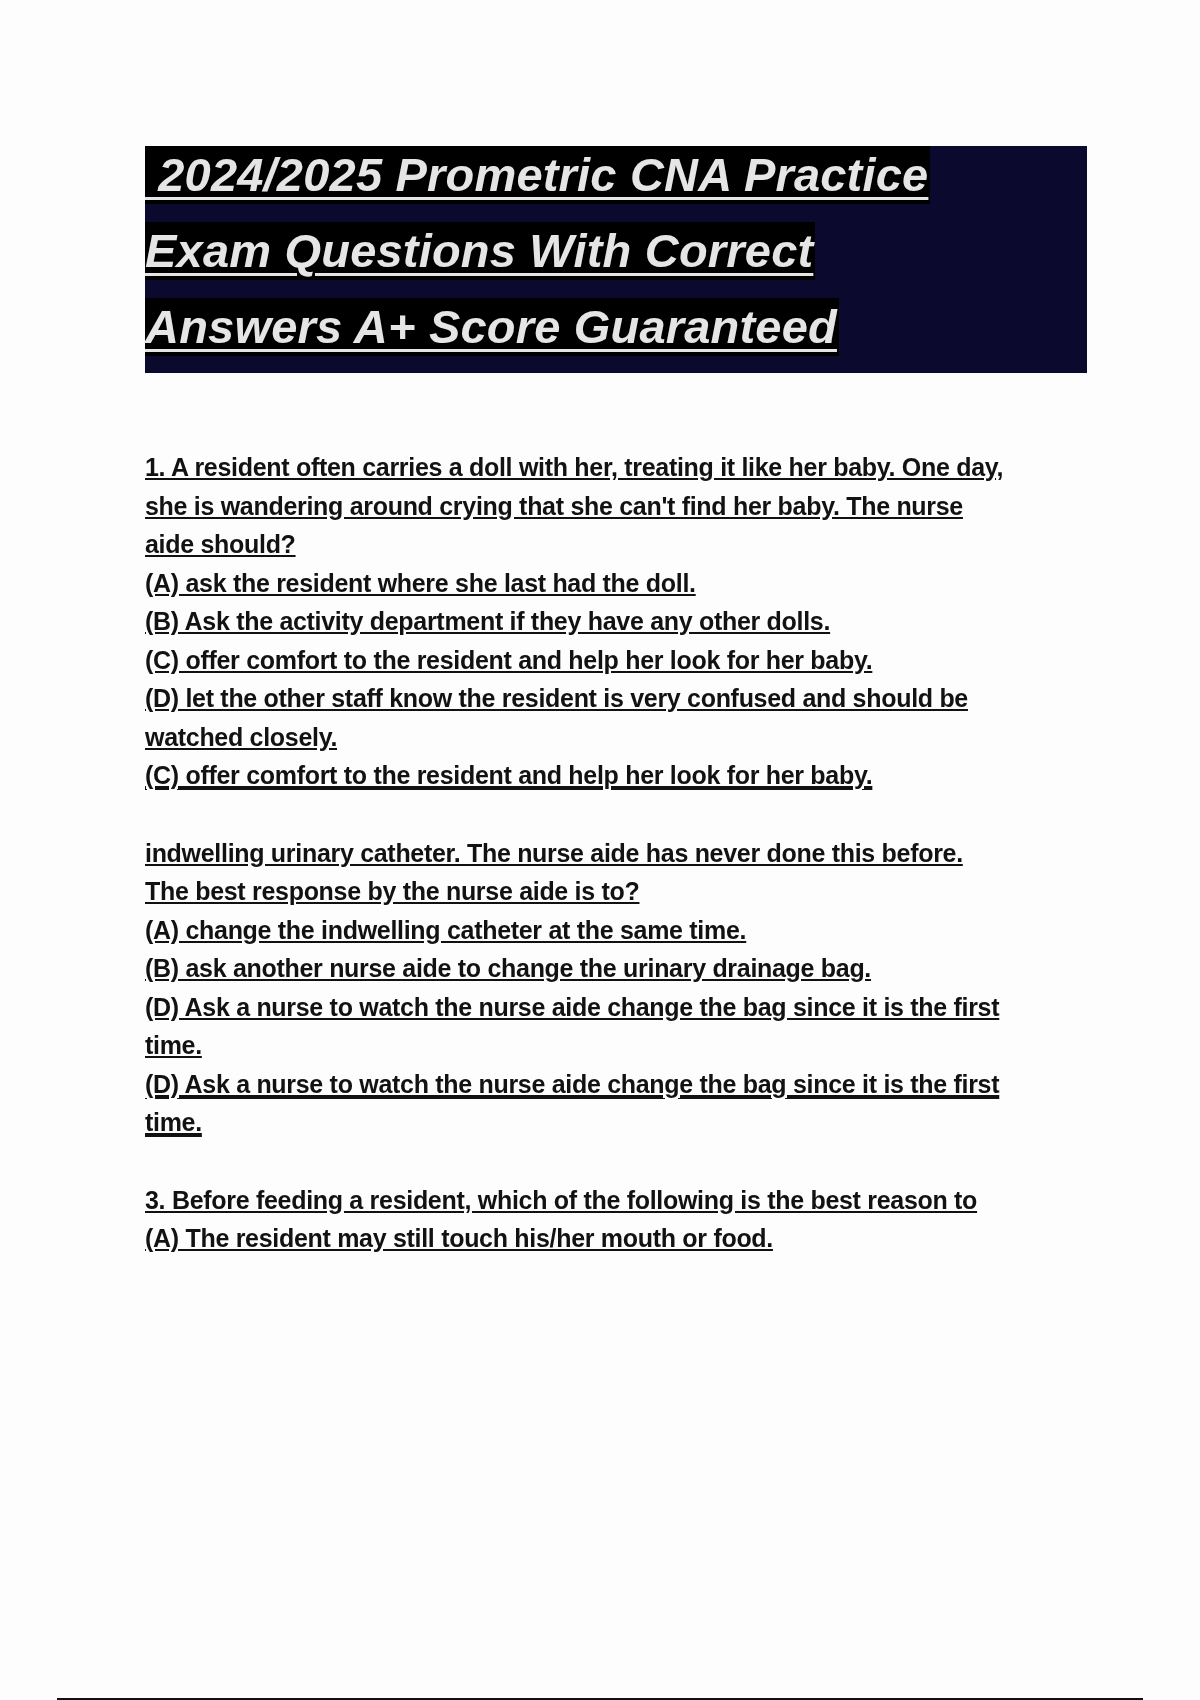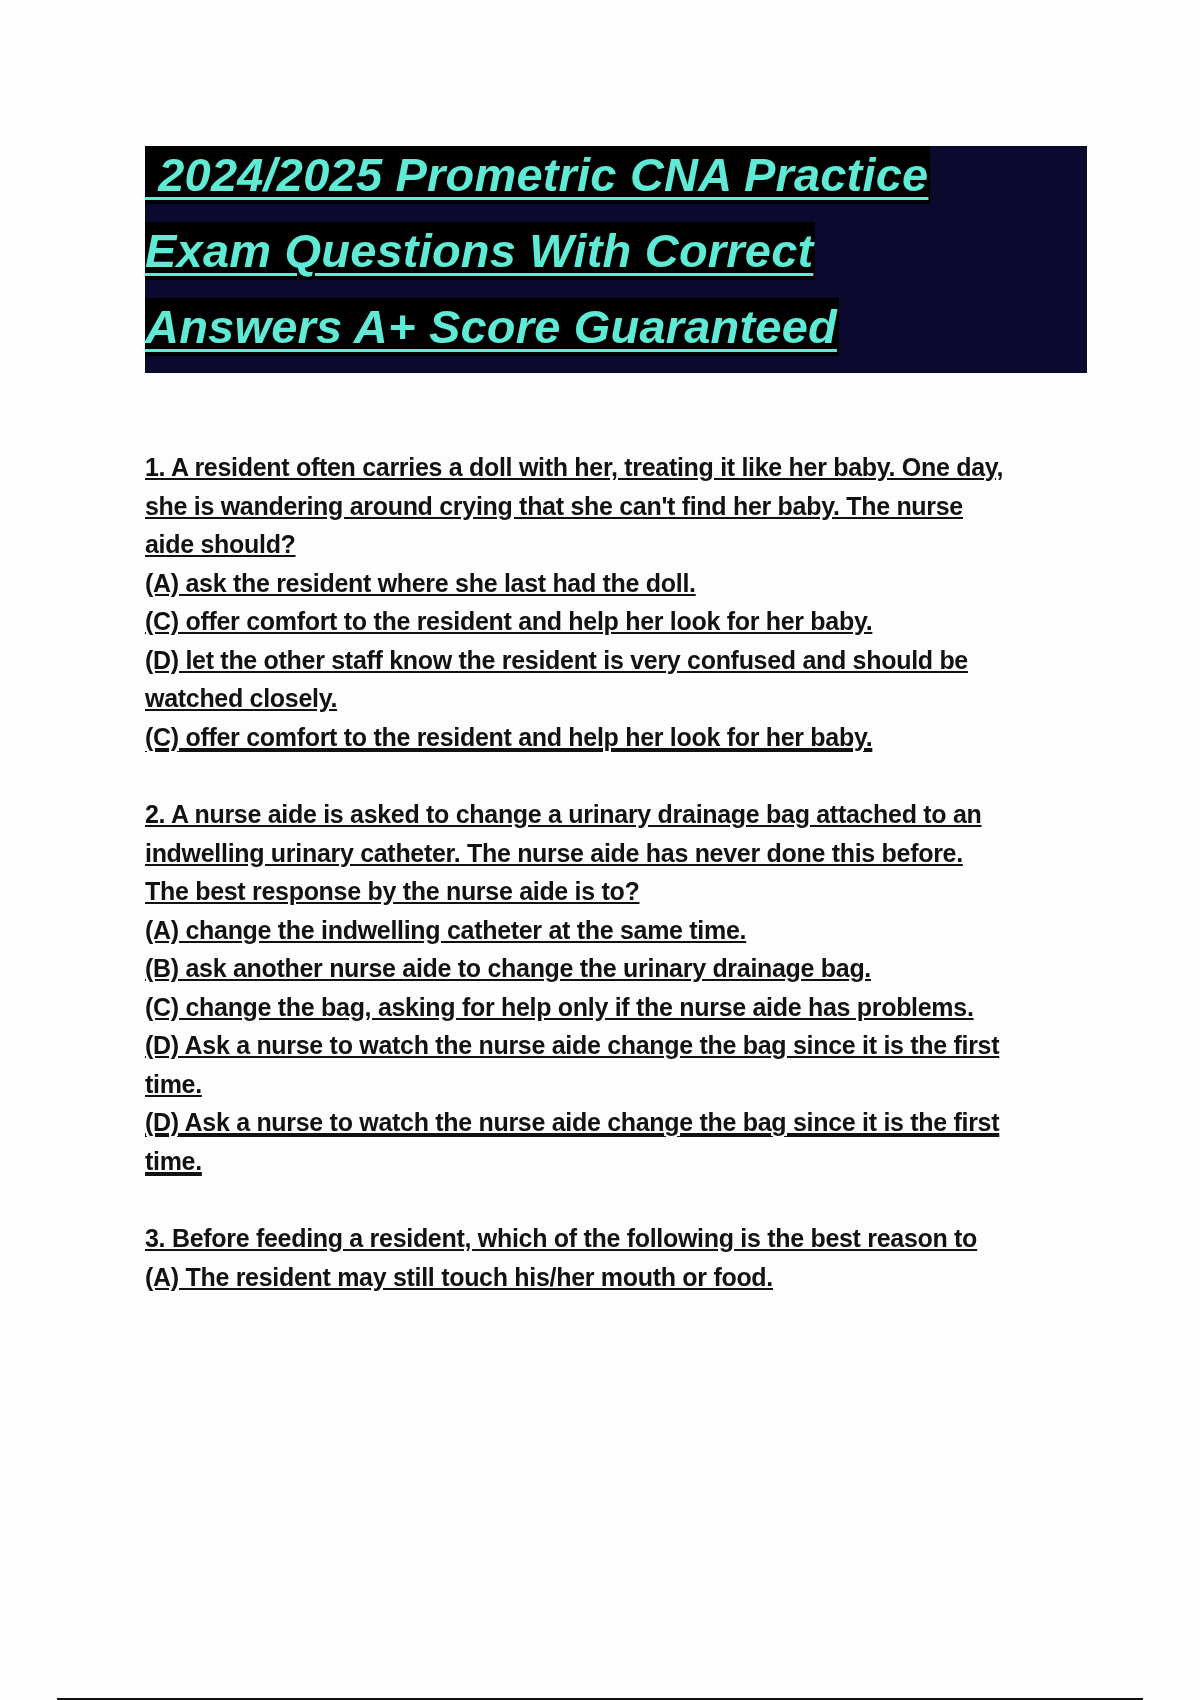--- a/index.html
+++ b/index.html
@@ -28,21 +28,21 @@
   .title-line {
     display: block;
     height: 76px;
     position: relative;
   }
   .title-text {
     position: absolute;
     left: 0;
     top: 0;
     background: #000;
-    color: #5eead4;
+    color: #e5e5e5;
     font-style: italic;
     font-weight: bold;
     font-size: 47px;
     line-height: 58px;
     padding: 0 2px 0 0;
     text-decoration: underline;
     text-decoration-thickness: 3px;
     text-underline-offset: 6px;
     white-space: pre;
     letter-spacing: 0.2px;
@@ -96,33 +96,32 @@
   </div>
 </div>
 
 <div class="content">
 
   <div class="question-block">
     <span class="line">1. A resident often carries a doll with her, treating it like her baby. One day,</span>
     <span class="line">she is wandering around crying that she can't find her baby. The nurse</span>
     <span class="line">aide should?</span>
     <span class="line">(A) ask the resident where she last had the doll.</span>
+    <span class="line">(B) Ask the activity department if they have any other dolls.</span>
     <span class="line">(C) offer comfort to the resident and help her look for her baby.</span>
     <span class="line">(D) let the other staff know the resident is very confused and should be</span>
     <span class="line">watched closely.</span>
     <span class="line"><span class="answer">(C) offer comfort to the resident and help her look for her baby.</span></span>
   </div>
 
   <div class="question-block">
-    <span class="line">2. A nurse aide is asked to change a urinary drainage bag attached to an</span>
     <span class="line">indwelling urinary catheter. The nurse aide has never done this before.</span>
     <span class="line">The best response by the nurse aide is to?</span>
     <span class="line">(A) change the indwelling catheter at the same time.</span>
     <span class="line">(B) ask another nurse aide to change the urinary drainage bag.</span>
-    <span class="line">(C) change the bag, asking for help only if the nurse aide has problems.</span>
     <span class="line">(D) Ask a nurse to watch the nurse aide change the bag since it is the first</span>
     <span class="line">time.</span>
     <span class="line"><span class="answer">(D) Ask a nurse to watch the nurse aide change the bag since it is the first</span></span>
     <span class="line"><span class="answer">time.</span></span>
   </div>
 
   <div class="question-block">
     <span class="line">3. Before feeding a resident, which of the following is the best reason to</span>
     <span class="line">(A) The resident may still touch his/her mouth or food.</span>
   </div>

